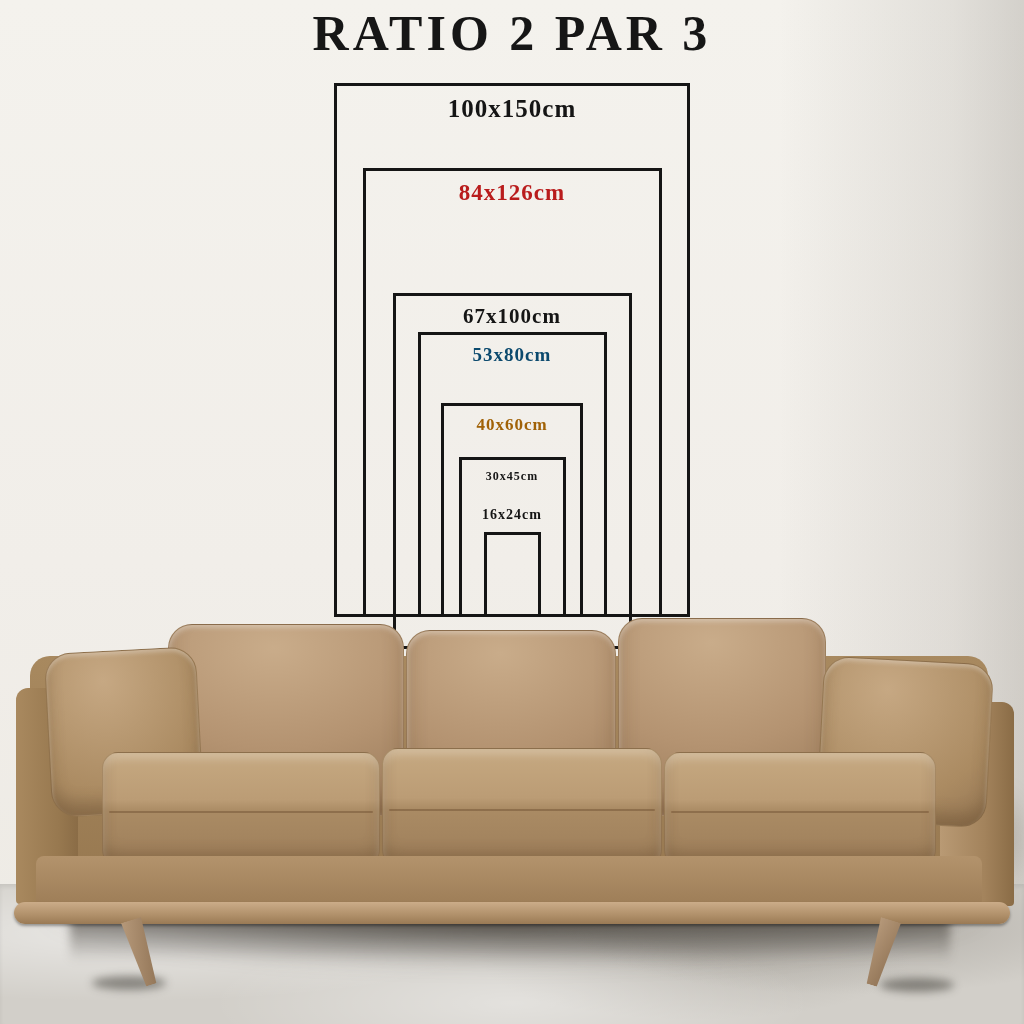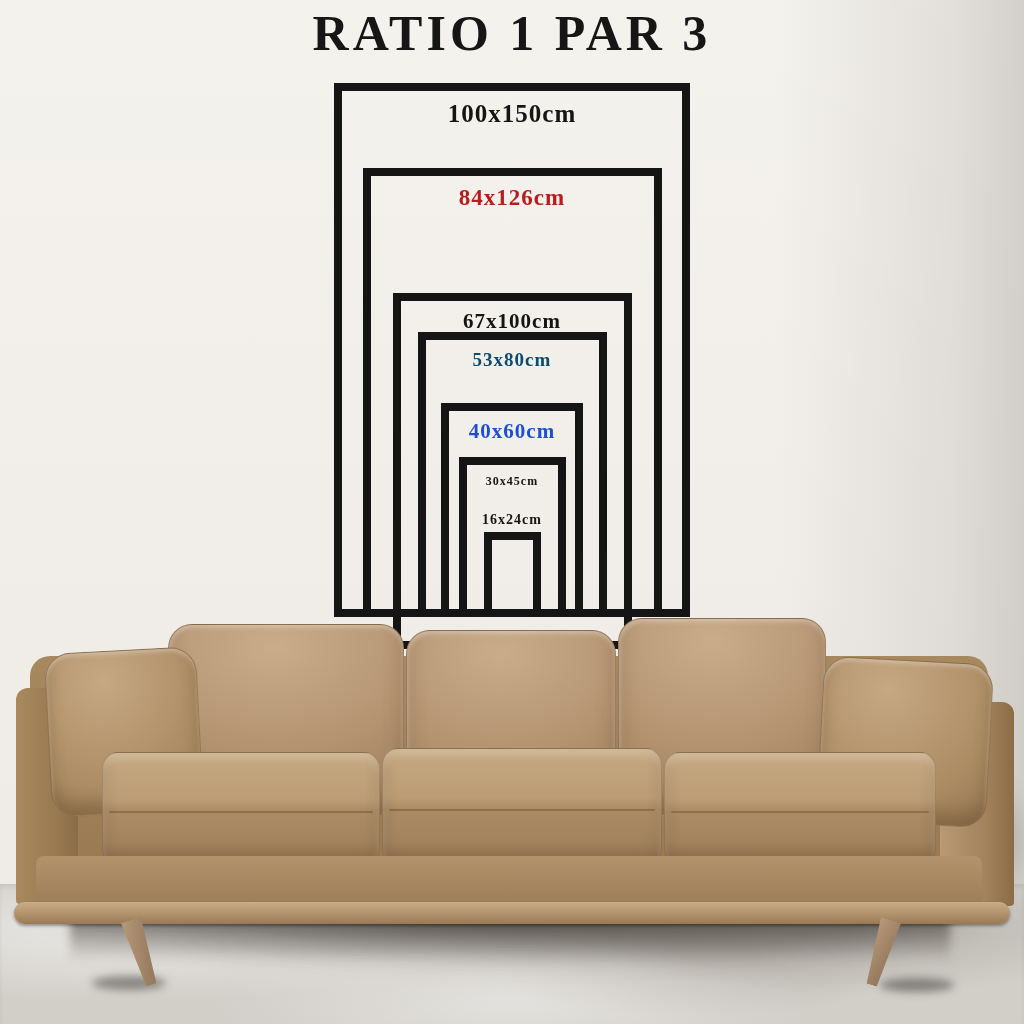--- a/index.html
+++ b/index.html
@@ -21,21 +21,21 @@
       radial-gradient(30% 60% at 68% 55%,rgba(120,114,104,.22),rgba(120,114,104,0) 70%),
       #d2cfc9;
     box-shadow:inset 0 3px 4px rgba(0,0,0,.07);}
   .wall-shadow-right{position:absolute;left:930px;top:760px;width:100px;height:130px;
     background:radial-gradient(60% 60% at 60% 60%,rgba(95,89,80,.38),rgba(95,89,80,0) 75%);
     filter:blur(8px);}
   
   .poster{position:absolute;left:0;top:0;width:1024px;height:640px;}
   .poster-title{position:absolute;left:0;top:4px;width:1024px;text-align:center;
     font-size:50px;font-weight:bold;letter-spacing:4px;color:#161616;}
-  .size-rect{position:absolute;border:8px solid #c2410c;box-sizing:border-box;}
+  .size-rect{position:absolute;border:3px solid #c2410c;box-sizing:border-box;}
   .size-label{position:absolute;top:10px;left:-60px;right:-60px;text-align:center;
     font-weight:bold;letter-spacing:1px;color:#151515;line-height:1;}
   .size-label.outside{top:-27px;}
   
   .sofa{position:absolute;inset:0;}
   .sofa-shadow{position:absolute;left:40px;top:888px;width:950px;height:84px;
     background:radial-gradient(ellipse at 50% 35%,rgba(55,51,45,.5),rgba(55,51,45,0) 72%);
     filter:blur(8px);}
   .under-sofa-shadow{position:absolute;left:70px;top:900px;width:880px;height:62px;
     background:linear-gradient(180deg,rgba(42,37,31,.78),rgba(42,37,31,0));
@@ -89,36 +89,36 @@
 </head>
 <body>
 
 <div class="scene">
 
   <div class="wall"></div>
   <div class="floor"></div>
   <div class="wall-shadow-right"></div>
 
   <div class="poster">
-    <div class="poster-title">RATIO 1 PAR 3</div>
+    <div class="poster-title">RATIO 2 PAR 3</div>
     <div id="size-rects">
         <div class="size-rect" style="left: 334px; top: 83px; width: 356px; height: 534px; border-color: rgb(21, 21, 21);">
           <div class="size-label" style="font-size: 25px; color: rgb(21, 21, 21);">100x150cm</div>
         </div>
         <div class="size-rect" style="left: 362.5px; top: 168px; width: 299px; height: 449px; border-color: rgb(21, 21, 21);">
           <div class="size-label" style="font-size: 23px; color: #b91c1c;">84x126cm</div>
         </div>
         <div class="size-rect" style="left: 392.5px; top: 261px; width: 239px; height: 356px; border-color: rgb(21, 21, 21); margin-top: 32px;">
           <div class="size-label" style="font-size: 21px; color: rgb(21, 21, 21);">67x100cm</div>
         </div>
         <div class="size-rect" style="left: 417.5px; top: 332px; width: 189px; height: 285px; border-color: rgb(21, 21, 21);">
           <div class="size-label" style="font-size: 19px; color: #0c4a6e;">53x80cm</div>
         </div>
         <div class="size-rect" style="left: 441px; top: 403px; width: 142px; height: 214px; border-color: rgb(21, 21, 21);">
-          <div class="size-label" style="font-size: 21px; color: #1d4ed8;">40x60cm</div>
+          <div class="size-label" style="font-size: 17px; color: #a16207;">40x60cm</div>
         </div>
         <div class="size-rect" style="left: 458.5px; top: 457px; width: 107px; height: 160px; border-color: rgb(21, 21, 21);">
           <div class="size-label" style="font-size: 12px; color: rgb(21, 21, 21);">30x45cm</div>
         </div>
         <div class="size-rect" style="left: 483.5px; top: 532px; width: 57px; height: 85px; border-color: rgb(21, 21, 21); padding-left: 21px;">
           <div class="size-label outside" style="font-size: 14px; color: rgb(21, 21, 21);">16x24cm</div>
         </div>
       </div>
   </div>
 

